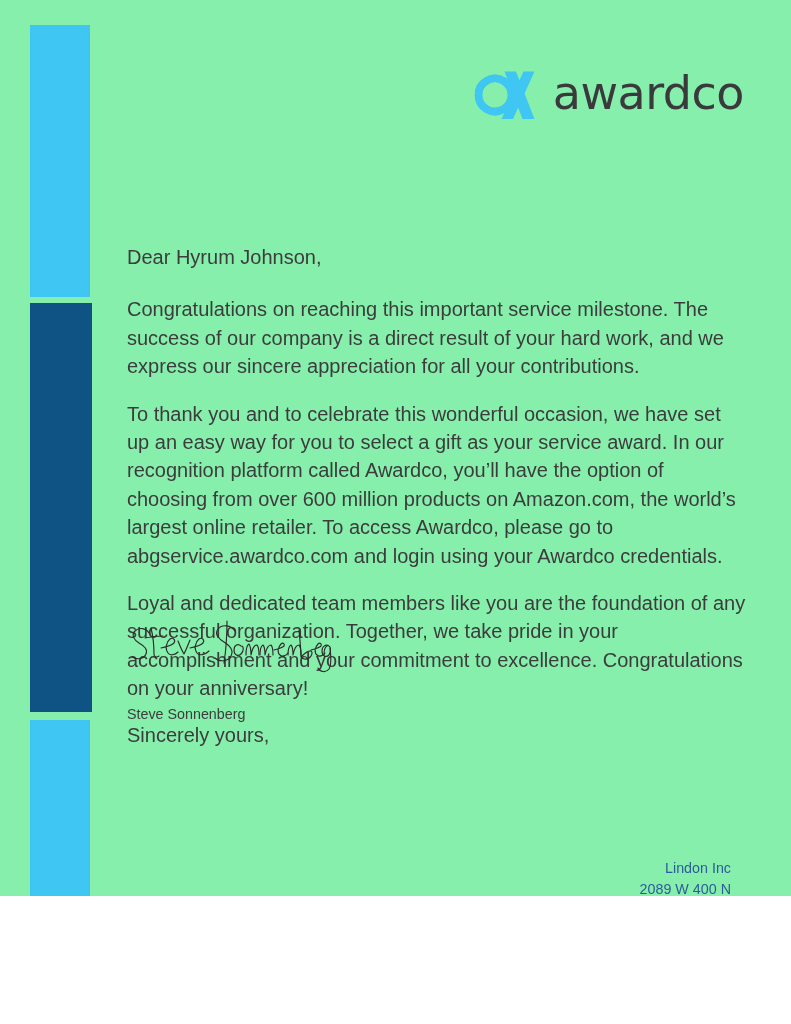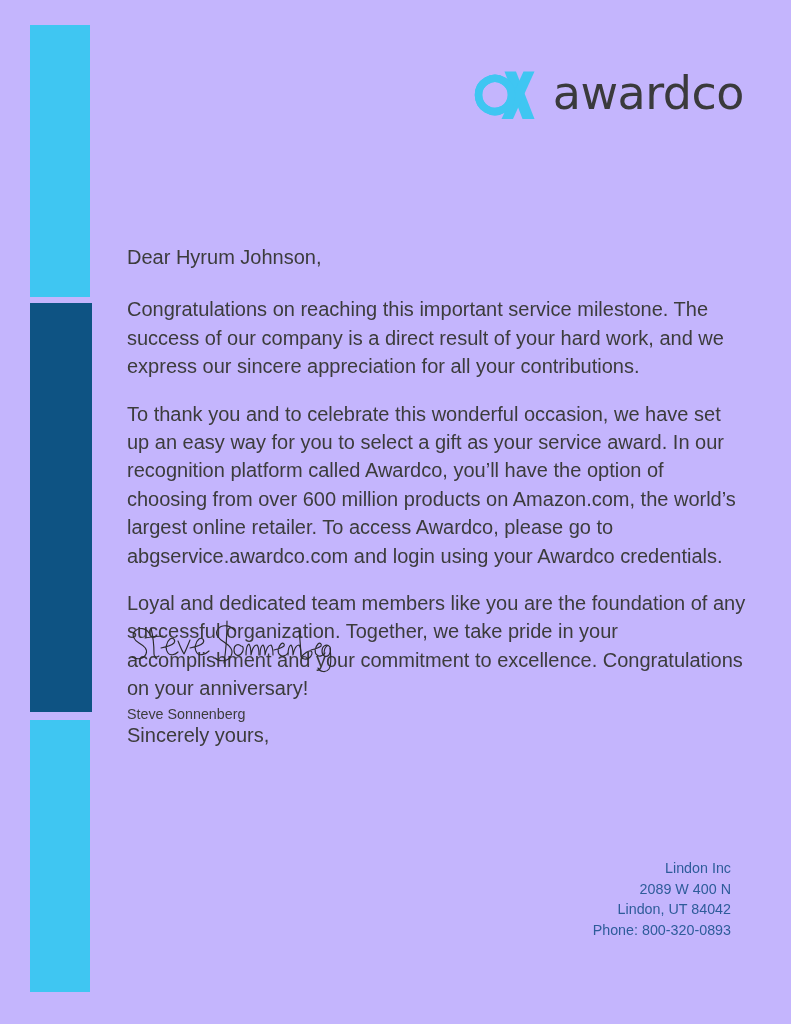--- a/index.html
+++ b/index.html
@@ -9,22 +9,22 @@
     background: #ffffff;
   }
   body {
     font-family: "Liberation Sans", sans-serif;
     -webkit-font-smoothing: antialiased;
   }
 
   .page {
     position: relative;
     width: 791px;
-    height: 1024px;
-    background: #c4b5fd;
+    height: 896px;
+    background: #86efac;
     overflow: hidden;
   }
 
   
   .band {
     position: absolute;
     left: 30px;
   }
   .band-top {
     top: 25px;

